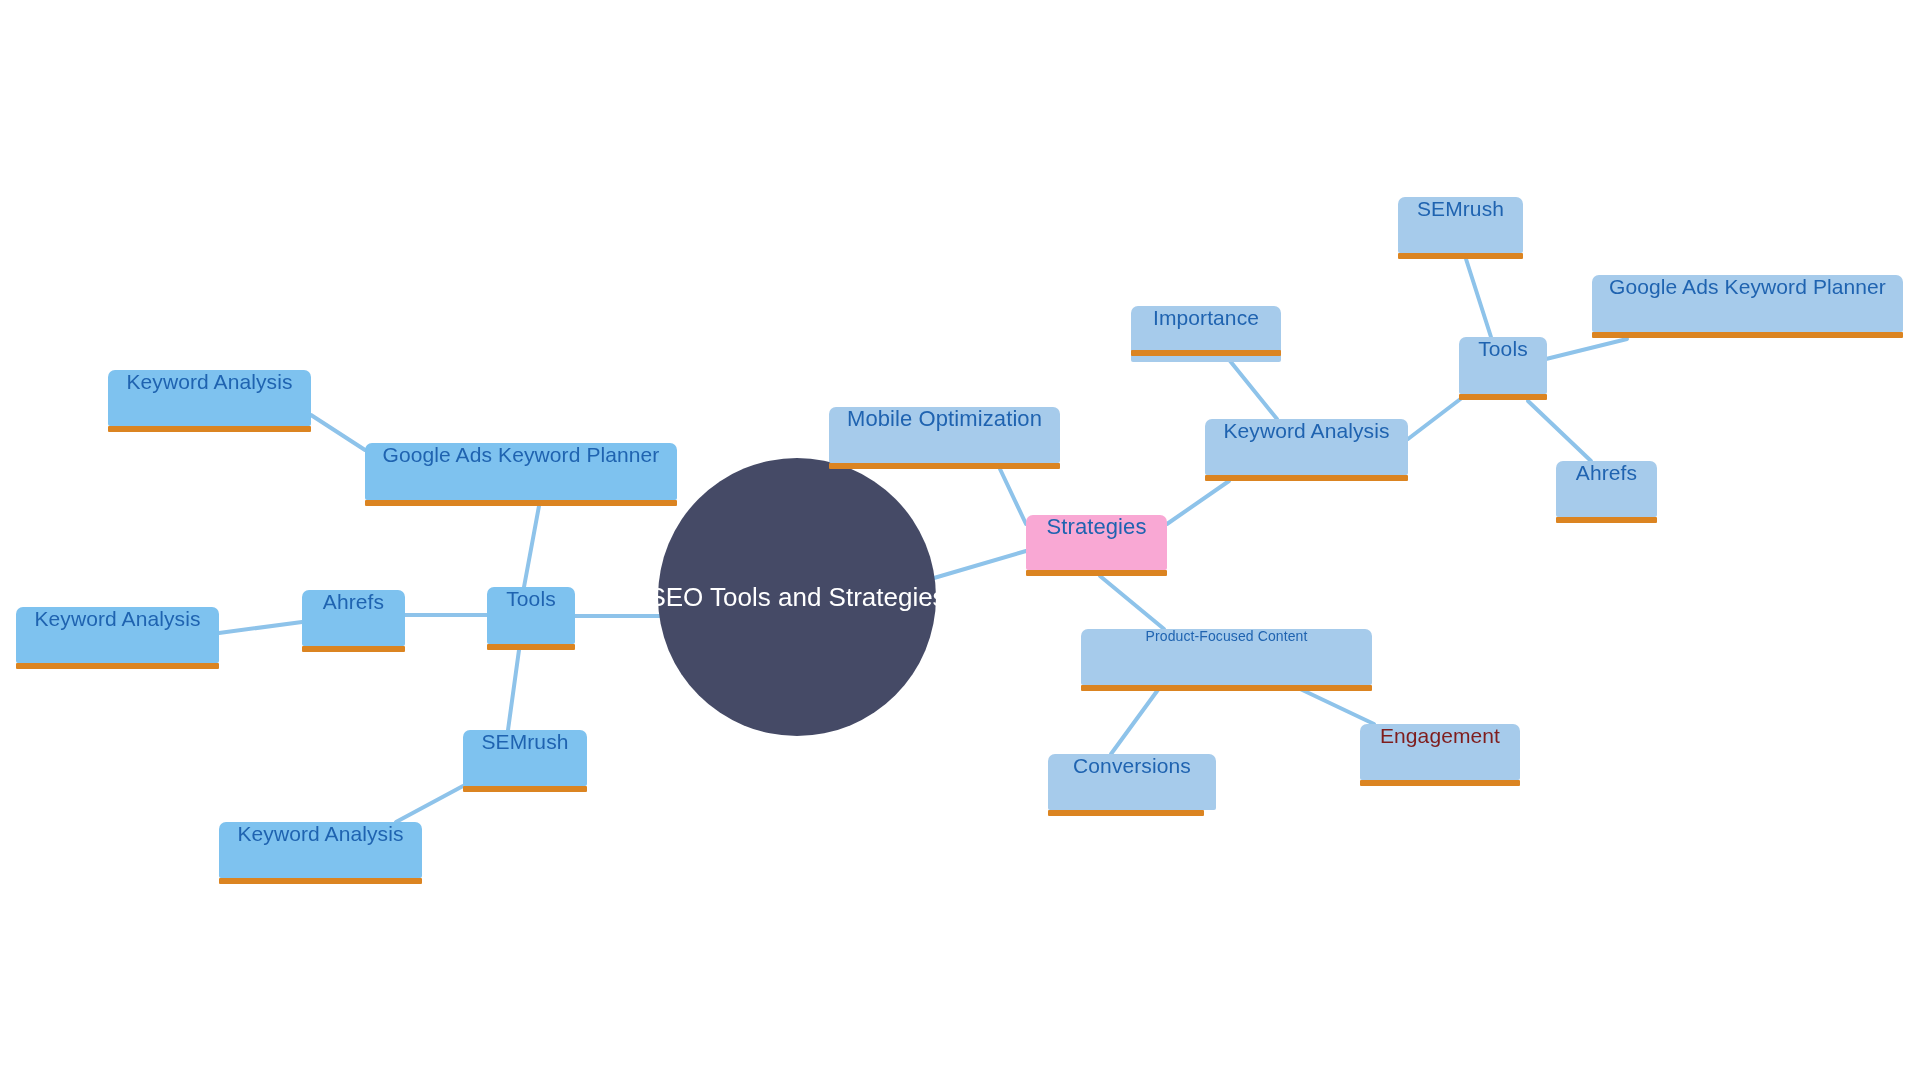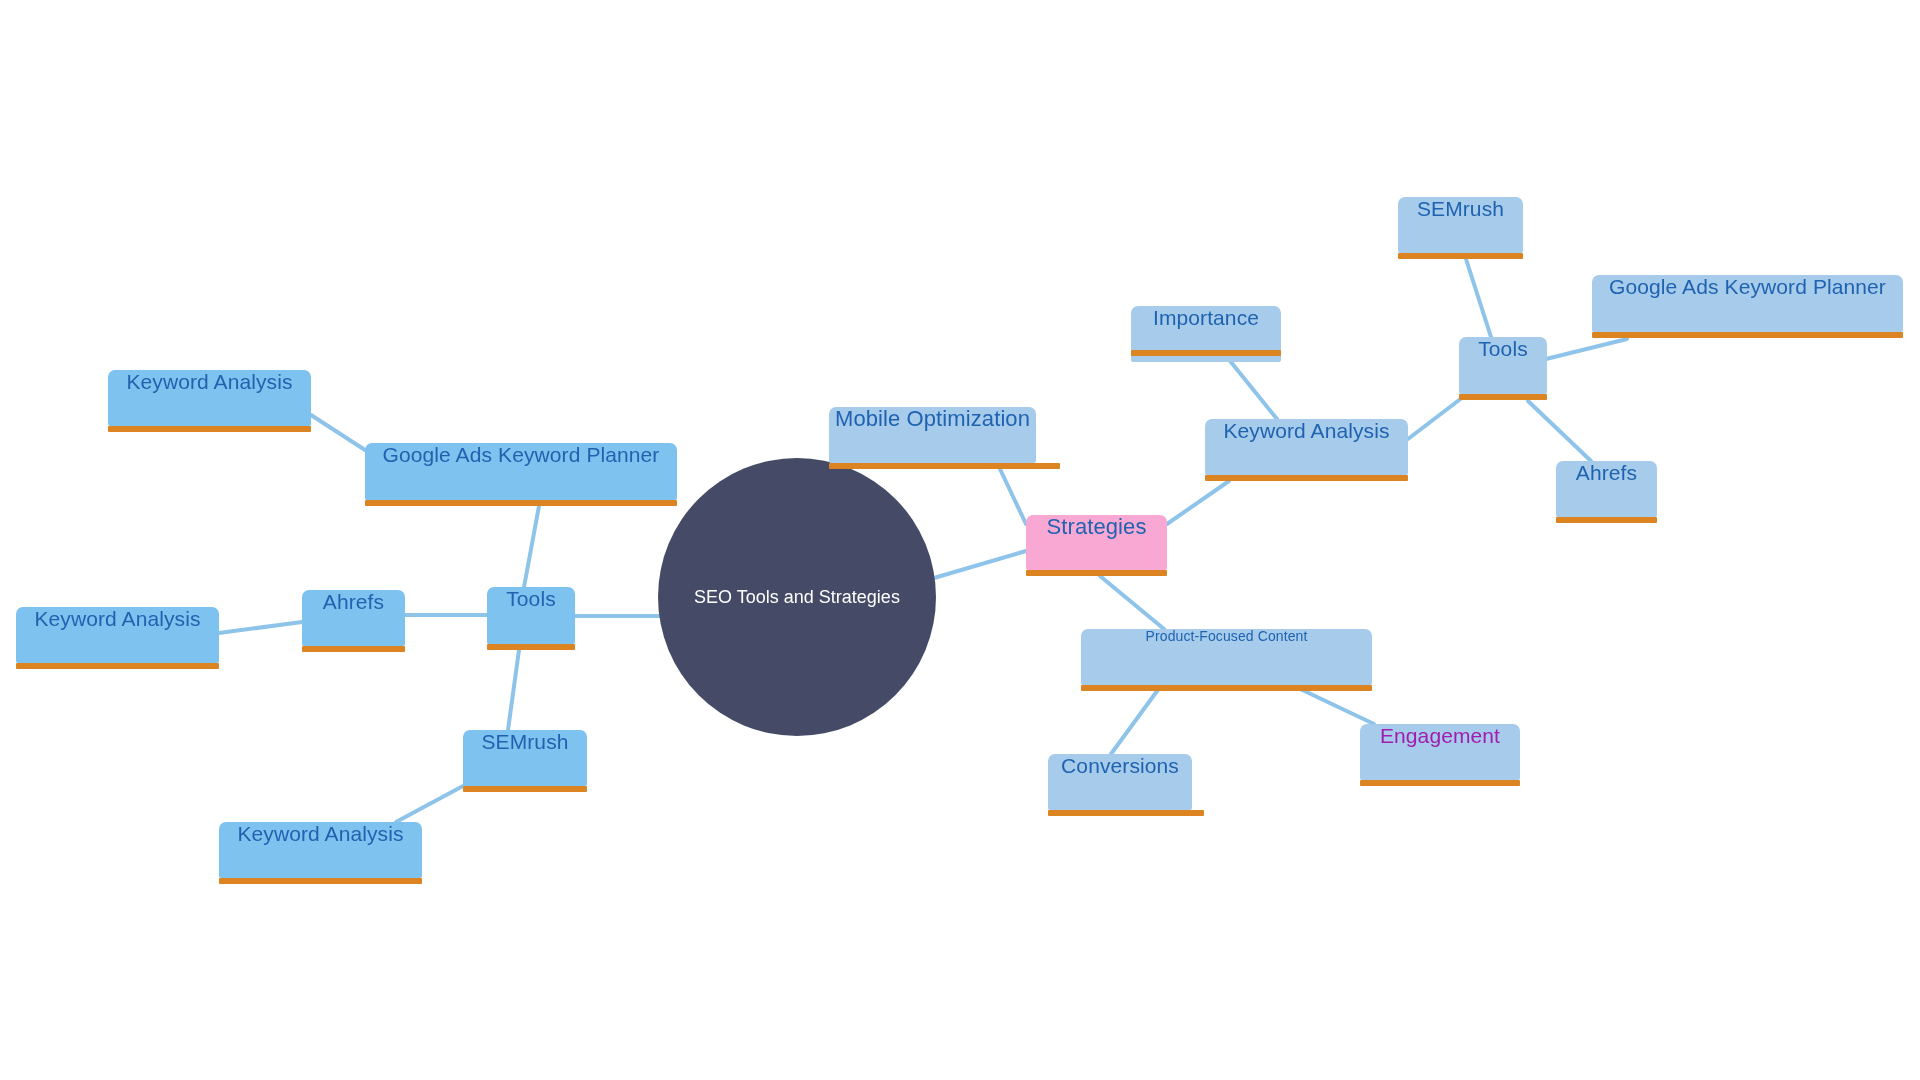--- a/index.html
+++ b/index.html
@@ -99,24 +99,24 @@
       <line x1="1160" y1="687" x2="1111" y2="754" stroke="#8ec3ea" stroke-width="4" stroke-linecap="round"></line>
       <line x1="1296" y1="687" x2="1374" y2="724" stroke="#8ec3ea" stroke-width="4" stroke-linecap="round"></line>
       <line x1="524" y1="587" x2="539" y2="506" stroke="#8ec3ea" stroke-width="4" stroke-linecap="round"></line>
       <line x1="487" y1="615" x2="405" y2="615" stroke="#8ec3ea" stroke-width="4" stroke-linecap="round"></line>
       <line x1="519" y1="650" x2="508" y2="730" stroke="#8ec3ea" stroke-width="4" stroke-linecap="round"></line>
       <line x1="365" y1="450" x2="311" y2="415" stroke="#8ec3ea" stroke-width="4" stroke-linecap="round"></line>
       <line x1="302" y1="622" x2="219" y2="633" stroke="#8ec3ea" stroke-width="4" stroke-linecap="round"></line>
       <line x1="463" y1="786" x2="396" y2="822" stroke="#8ec3ea" stroke-width="4" stroke-linecap="round"></line>
     </svg>
   <div id="node-layer">
-      <div class="mm-center" style="left: 658px; top: 458px; width: 278px; height: 278px; font-size: 18px; background: rgb(69, 74, 102); color: rgb(255, 255, 255);">
+      <div class="mm-center" style="left: 658px; top: 458px; width: 278px; height: 278px; font-size: 26px; background: rgb(69, 74, 102); color: rgb(255, 255, 255);">
         <span>SEO Tools and Strategies</span>
       </div>
-      <div class="mm-node" style="left: 829px; top: 407px; width: 207px; height: 56px; font-size: 22px; background: rgb(166, 203, 235); color: rgb(31, 99, 176);">
+      <div class="mm-node" style="left: 829px; top: 407px; width: 231px; height: 56px; font-size: 22px; background: rgb(166, 203, 235); color: rgb(31, 99, 176);">
         <span class="mm-node-label">Mobile Optimization</span>
       </div>
       <div class="mm-node-underline" style="left: 829px; top: 463px; width: 231px; background: rgb(219, 132, 33);"></div>
       <div class="mm-node" style="left: 1026px; top: 515px; width: 141px; height: 55px; font-size: 22px; background: #f9a8d4; color: rgb(31, 99, 176);">
         <span class="mm-node-label">Strategies</span>
       </div>
       <div class="mm-node-underline" style="left: 1026px; top: 570px; width: 141px; background: rgb(219, 132, 33);"></div>
       <div class="mm-node" style="left: 1131px; top: 294px; width: 150px; height: 56px; font-size: 21px; background: rgb(166, 203, 235); color: rgb(31, 99, 176); margin-top: 12px;">
         <span class="mm-node-label">Importance</span>
       </div>
@@ -138,25 +138,25 @@
       </div>
       <div class="mm-node-underline" style="left: 1592px; top: 332px; width: 311px; background: rgb(219, 132, 33);"></div>
       <div class="mm-node" style="left: 1556px; top: 461px; width: 101px; height: 56px; font-size: 21px; background: rgb(166, 203, 235); color: rgb(31, 99, 176);">
         <span class="mm-node-label">Ahrefs</span>
       </div>
       <div class="mm-node-underline" style="left: 1556px; top: 517px; width: 101px; background: rgb(219, 132, 33);"></div>
       <div class="mm-node" style="left: 1081px; top: 629px; width: 291px; height: 56px; font-size: 14px; background: rgb(166, 203, 235); color: rgb(31, 99, 176);">
         <span class="mm-node-label">Product-Focused Content</span>
       </div>
       <div class="mm-node-underline" style="left: 1081px; top: 685px; width: 291px; background: rgb(219, 132, 33);"></div>
-      <div class="mm-node" style="left: 1048px; top: 754px; width: 144px; height: 56px; font-size: 21px; background: rgb(166, 203, 235); color: rgb(31, 99, 176);">
+      <div class="mm-node" style="left: 1048px; top: 754px; width: 168px; height: 56px; font-size: 21px; background: rgb(166, 203, 235); color: rgb(31, 99, 176);">
         <span class="mm-node-label">Conversions</span>
       </div>
       <div class="mm-node-underline" style="left: 1048px; top: 810px; width: 156px; background: rgb(219, 132, 33);"></div>
-      <div class="mm-node" style="left: 1360px; top: 724px; width: 160px; height: 56px; font-size: 21px; background: rgb(166, 203, 235); color: #a21caf;">
+      <div class="mm-node" style="left: 1360px; top: 724px; width: 160px; height: 56px; font-size: 21px; background: rgb(166, 203, 235); color: #7f1d1d;">
         <span class="mm-node-label">Engagement</span>
       </div>
       <div class="mm-node-underline" style="left: 1360px; top: 780px; width: 160px; background: rgb(219, 132, 33);"></div>
       <div class="mm-node" style="left: 487px; top: 587px; width: 88px; height: 57px; font-size: 21px; background: rgb(126, 194, 239); color: rgb(31, 99, 176);">
         <span class="mm-node-label">Tools</span>
       </div>
       <div class="mm-node-underline" style="left: 487px; top: 644px; width: 88px; background: rgb(219, 132, 33);"></div>
       <div class="mm-node" style="left: 365px; top: 443px; width: 312px; height: 57px; font-size: 21px; background: rgb(126, 194, 239); color: rgb(31, 99, 176);">
         <span class="mm-node-label">Google Ads Keyword Planner</span>
       </div>

